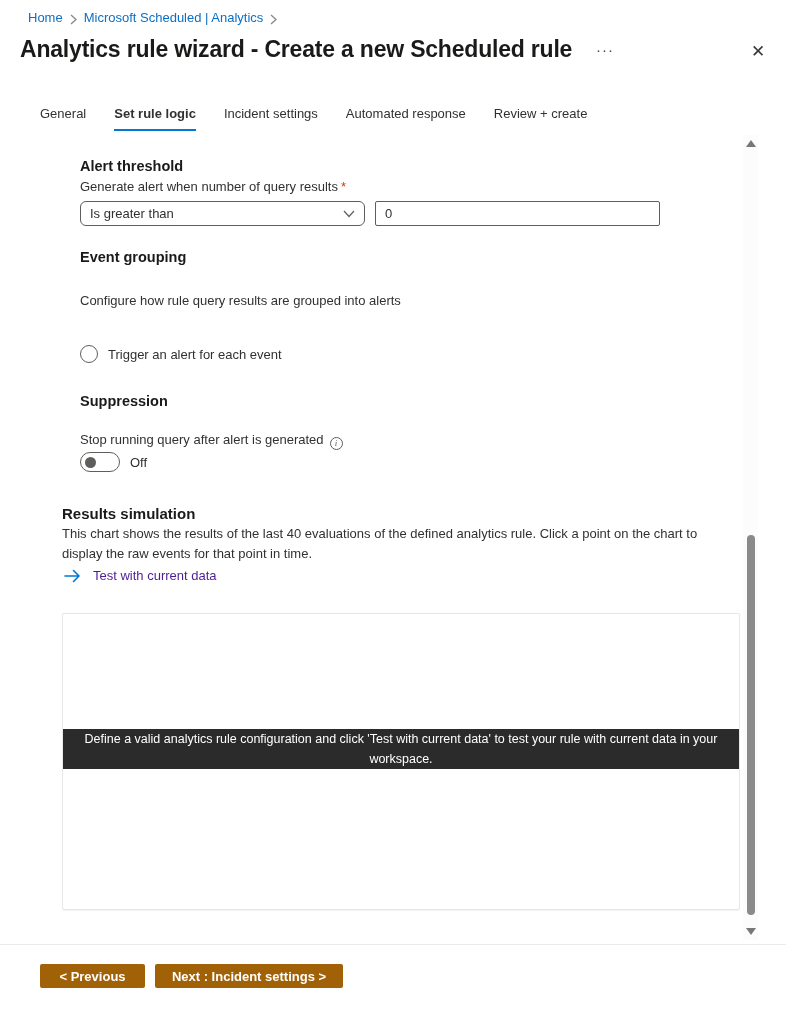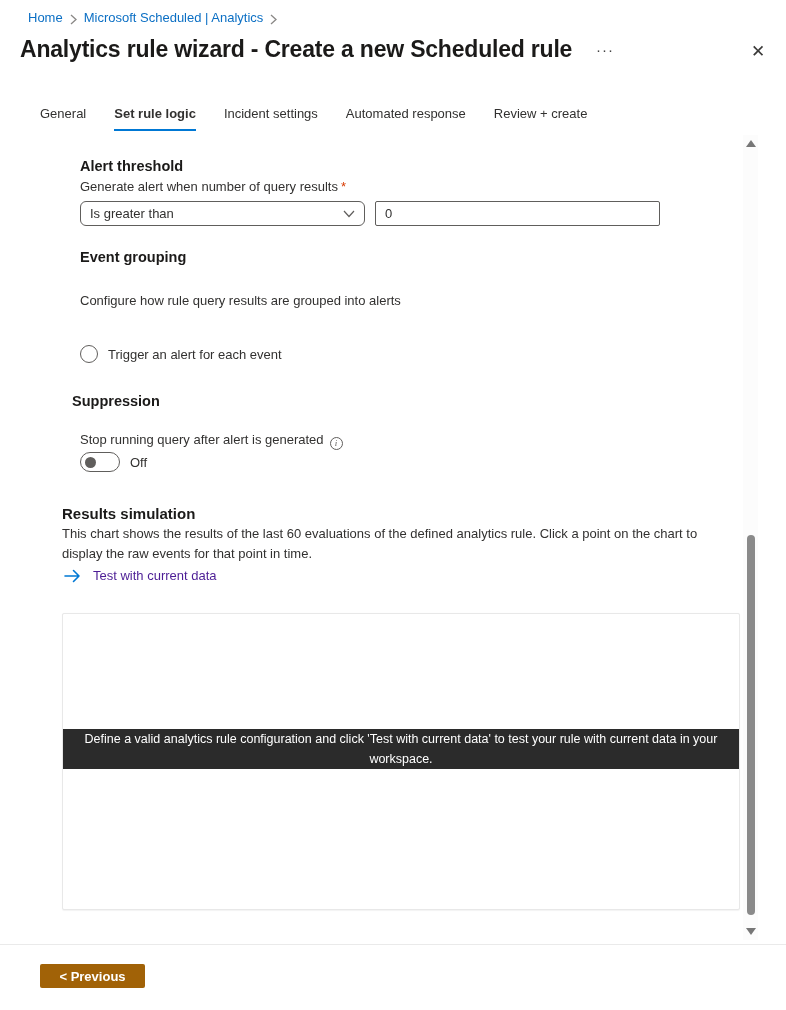--- a/index.html
+++ b/index.html
@@ -120,29 +120,29 @@
   </div>
   <input class="text-input" type="text" value="0" style="">
 
   <div class="sec-h" style="left:80px; top:249px;">Event grouping</div>
   <div class="lbl" style="left:80px; top:293px;">Configure how rule query results are grouped into alerts</div>
   <div class="radio-row" style="left:80px; top:345px;">
     <span class="radio"></span>
     <span>Trigger an alert for each event</span>
   </div>
 
-  <div class="sec-h" style="left:72px; top:393px;">Suppression</div>
+  <div class="sec-h" style="left:80px; top:393px;">Suppression</div>
   <div class="lbl" style="left:80px; top:432px;">
     <span>Stop running query after alert is generated</span><span class="info-icon">i</span>
   </div>
   <div class="toggle"></div>
   <div class="toggle-label">Off</div>
 
   <div class="rs-head">Results simulation</div>
-  <div class="rs-desc">This chart shows the results of the last 60 evaluations of the defined analytics rule. Click a point on the chart to display the raw events for that point in time.</div>
+  <div class="rs-desc">This chart shows the results of the last 40 evaluations of the defined analytics rule. Click a point on the chart to display the raw events for that point in time.</div>
   <div class="test-link">
     <span>
       <svg width="17" height="14" viewBox="0 0 17 14">
           <path d="M1 7 H15 M9.5 1.5 L15 7 L9.5 12.5" fill="none" stroke="#0078d4" stroke-width="1.6" stroke-linecap="round" stroke-linejoin="round"></path>
         </svg>
     </span>
     <span>Test with current data</span>
   </div>
 
   <div class="chart-box">
@@ -152,14 +152,15 @@
   </div>
 
   <div class="scrollbar">
     <div class="sb-up"></div>
     <div class="sb-thumb"></div>
     <div class="sb-down"></div>
   </div>
 
   <div class="footer-divider"></div>
   <button class="btn btn-prev">&lt; Previous</button>
+  <button class="btn btn-next">Next : Incident settings &gt;</button>
 
 </div>
 
 </body></html>

